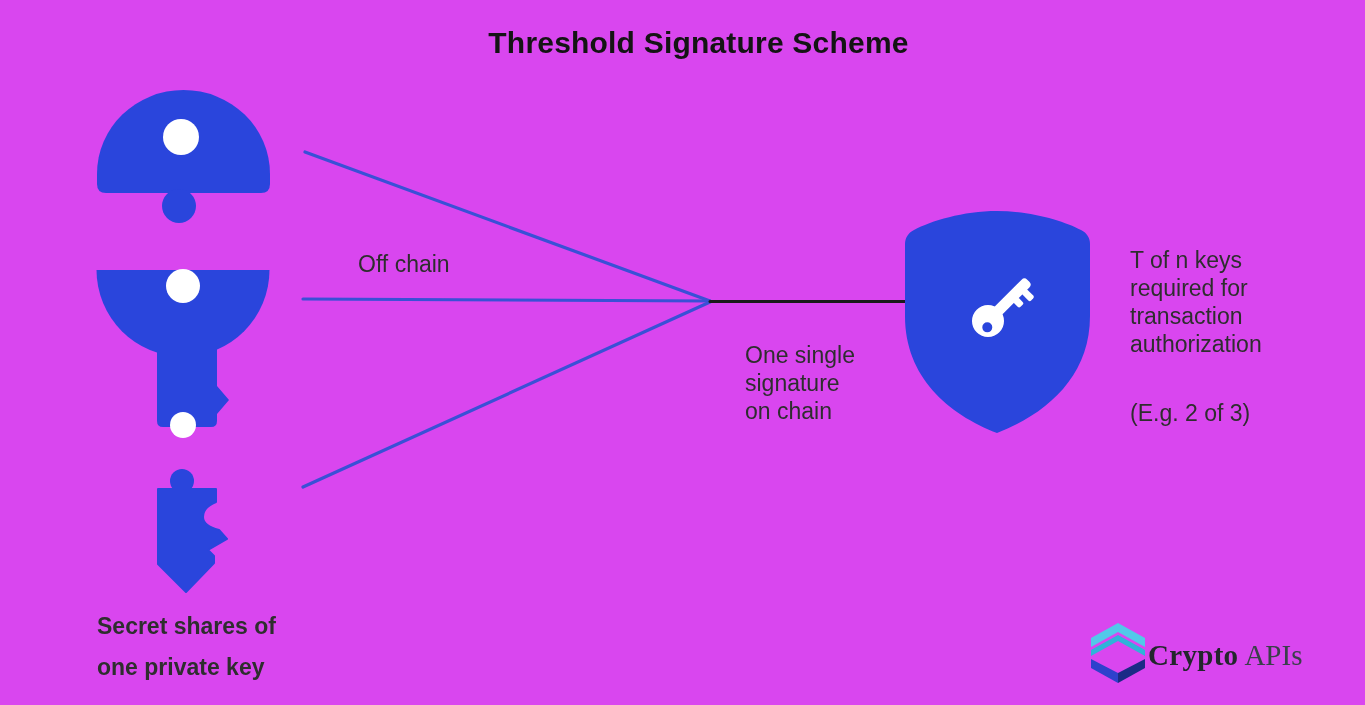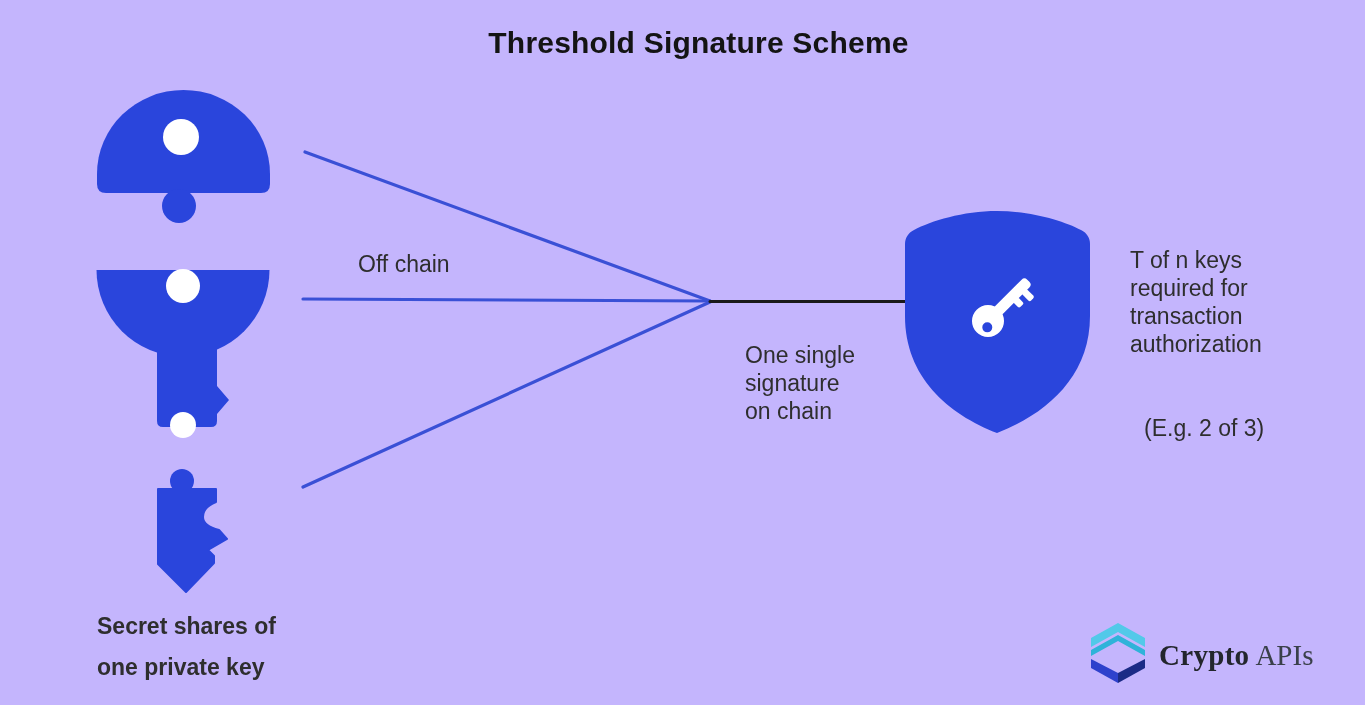--- a/index.html
+++ b/index.html
@@ -1,43 +1,43 @@
 <!DOCTYPE html>
 <html><head>
 <meta charset="utf-8">
 <style>
   * { margin:0; padding:0; box-sizing:border-box; }
   html,body { background:#ffffff; }
   #canvas {
     position:relative;
     width:1365px; height:705px;
-    background:#c4b5fd;
+    background:#d946ef;
     overflow:hidden;
     font-family:"Liberation Sans", sans-serif;
   }
   #diagram-svg { position:absolute; left:0; top:0; }
   .title {
     position:absolute; top:26px; left:0; width:100%;
     text-align:center; text-indent:32px;
     font-size:30px; font-weight:bold; color:#141414;
     letter-spacing:0.2px;
   }
   .label {
     position:absolute;
     font-size:23px; line-height:28px; color:#2e2e2e;
     white-space:pre-line;
   }
   .label-off-chain   { left:318px; top:250px;margin-left:40px; }
   .label-signature   { left:745px; top:341px; }
   .label-threshold   { left:1130px; top:246px; }
-  .label-example     { left:1130px; top:414px;margin-left:14px; }
+  .label-example     { left:1130px; top:399px; }
   .label-secret      { left:97px;  top:606px; line-height:41px;font-weight:bold; }
   .logo {
     position:absolute; left:1088px; top:622px;
-    display:flex; align-items:center; gap:11px;
+    display:flex; align-items:center; 
   }
   .logo-text {
     font-family:"Liberation Serif", serif;
     font-size:29px; white-space:nowrap; padding-top:2px;
   }
   .logo-bold  { font-weight:bold; color:#23262d; letter-spacing:0.3px; }
   .logo-light { font-weight:normal; color:#3a404a; margin-left:6px; }
 </style>
 </head>
 <body>

